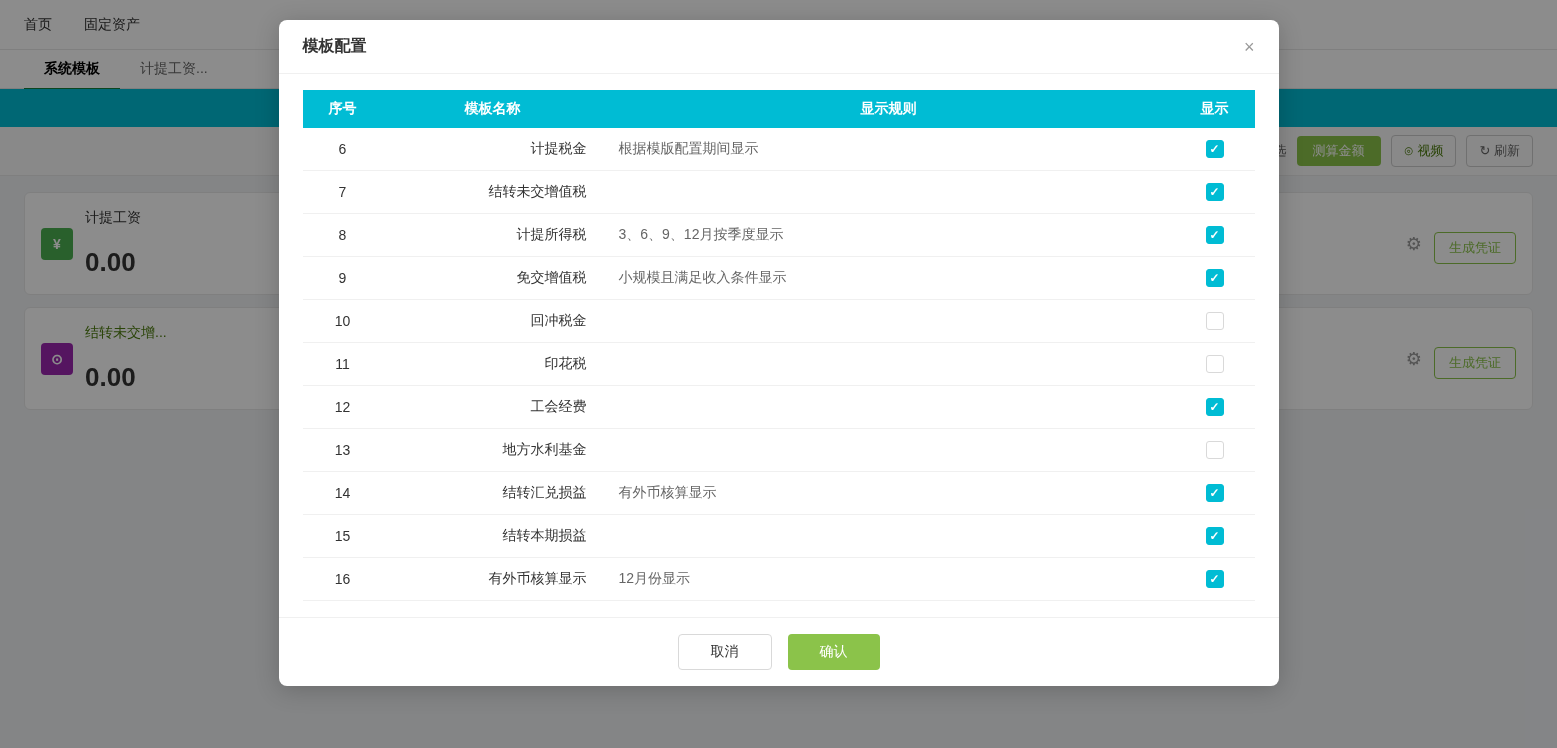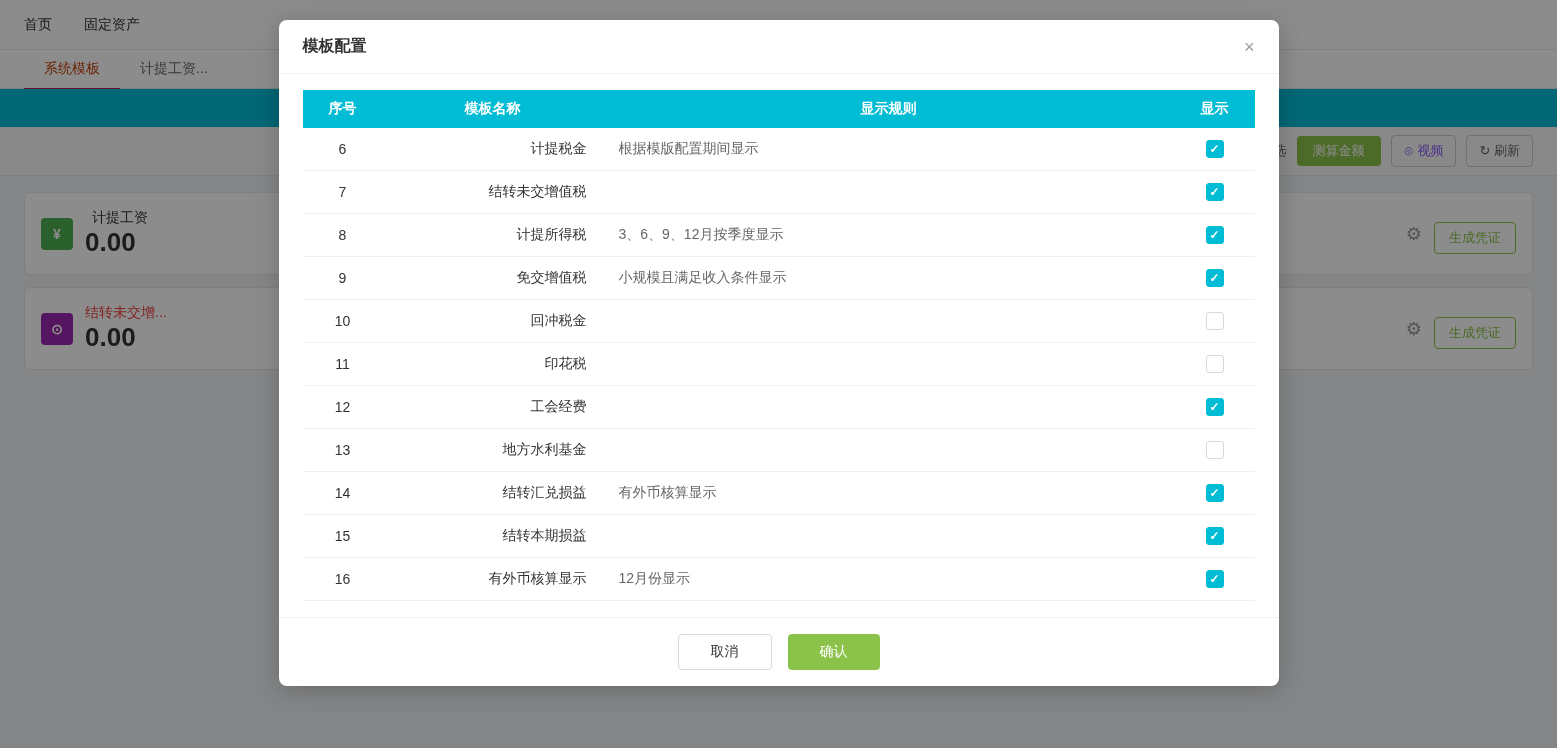--- a/index.html
+++ b/index.html
@@ -21,41 +21,42 @@
     .tab-item {
       padding: 10px 20px;
       font-size: 14px;
       color: #666;
       cursor: pointer;
       border-bottom: 2px solid transparent;
       margin-bottom: -2px;
     }
 
     .tab-item.active {
-      color: #c2410c;
-      border-bottom: 2px solid #be185d;
+      color: #000000;
+      border-bottom: 2px solid #15803d;
+      font-weight: bold;
     }
 
     .btn-calc {
       background: #8bc34a;
       color: #fff;
       border: none;
       padding: 6px 16px;
       border-radius: 4px;
       font-size: 13px;
       cursor: pointer;
     }
 
     .btn-video {
       background: transparent;
       border: 1px solid #ccc;
       padding: 6px 12px;
       border-radius: 4px;
       font-size: 13px;
-      color: #8b5cf6;
+      color: #4d7c0f;
       cursor: pointer;
     }
 
     .btn-refresh {
       background: transparent;
       border: 1px solid #ccc;
       padding: 6px 12px;
       border-radius: 4px;
       font-size: 13px;
       color: #666;
@@ -326,21 +327,21 @@
       justify-content: center;
       color: white;
       font-size: 14px;
       font-weight: bold;
     }
 
     .page-card-amount {
       font-size: 26px;
       font-weight: bold;
       color: #333;
-      margin-top: 0;
+      margin-top: 20px;
     }
 
     .page-card-right {
       display: flex;
       align-items: center;
       gap: 12px;
     }
 
     .btn-gen-cert {
       border: 1px solid #8bc34a;
@@ -408,35 +409,35 @@
       <button class="btn-video">⊙ 视频</button>
       <button class="btn-refresh">↻ 刷新</button>
     </div>
   </div>
 
   <div class="page-cards">
     <div class="page-card">
       <div class="page-card-left">
         <div class="card-icon-green">¥</div>
         <div>
-          <div style="font-size:14px; color:#333; font-weight:500;margin-left:7px;">计提工资</div>
+          <div style="font-size:14px; color:#333; font-weight:500;">计提工资</div>
           <div class="page-card-amount">0.00</div>
         </div>
       </div>
       <div class="page-card-right">
         <span class="gear-icon">⚙</span>
         <button class="btn-gen-cert">生成凭证</button>
       </div>
     </div>
 
     <div class="page-card">
       <div class="page-card-left">
         <div class="card-icon-purple">⊙</div>
         <div>
-          <div style="font-size:14px; color:#ef4444; font-weight:500;">结转未交增...</div>
+          <div style="font-size:14px; color:#4d7c0f; font-weight:500;">结转未交增...</div>
           <div class="page-card-amount">0.00</div>
         </div>
       </div>
       <div class="page-card-right">
         <span class="gear-icon">⚙</span>
         <button class="btn-gen-cert">生成凭证</button>
       </div>
     </div>
   </div>
 </div>

